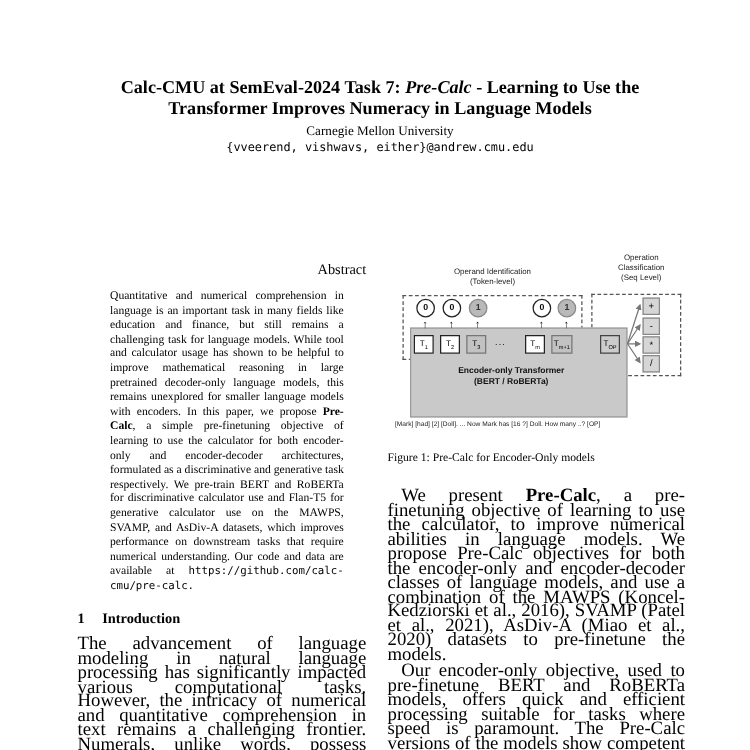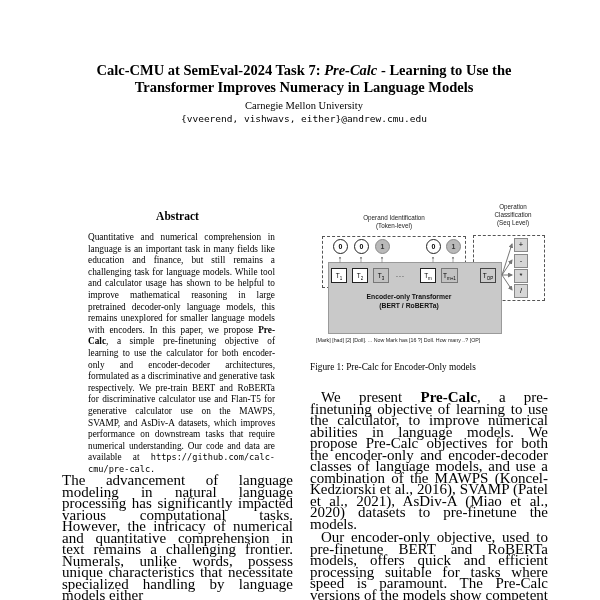--- a/index.html
+++ b/index.html
@@ -15,21 +15,21 @@
   .authors { margin-top:24px; font-size:11px; }
   .authors .name { font-weight:bold; }
   .authors .sep { font-size:10px; padding:0 4px; }
   .affil { margin-top:4px; font-size:10.5px; }
   .email { margin-top:2px; font-size:9.5px; font-family:"DejaVu Sans Mono", monospace; }
 
   
   .col-left  { position:absolute; left:62px;  top:210px; width:231px; }
   .col-right { position:absolute; left:310px; top:200px; width:238px; }
 
-  .abs-heading { font-size:11.5px; font-weight:bold; text-align:center; margin:0 0 10px 0; }
+  .abs-heading { font-size:11.5px; font-weight:normal; text-align:right; margin:0 0 10px 0; }
   .abstract { font-size:9.3px; line-height:11.6px; text-align:justify; margin:0 18px 0 26px; }
   .mono-link { font-family:"DejaVu Sans Mono", monospace; font-size:8.6px; color:#000; text-decoration:none; }
   .sec-heading { font-size:11.5px; font-weight:bold; margin:14px 0 9px 0; }
   .sec-heading .num { margin-right:14px; }
   .body-par { font-size:15px; line-height:11.5px; text-align:justify; margin:0 0 2px 0; }
   .indent { text-indent:11px; }
 
   
   .fig { position:relative; width:238px; height:148px; font-family:"Liberation Sans", sans-serif; }
   .fig-lbl { position:absolute; text-align:center; font-size:6.3px; line-height:8px; color:#222; }
@@ -72,20 +72,21 @@
 
   <div class="header">
     <h1 class="title"><span>Calc-CMU at SemEval-2024 Task 7: </span><i>Pre-Calc</i><span> - Learning to Use the</span><br><span>Transformer Improves Numeracy in Language Models</span></h1>
     <div class="affil">Carnegie Mellon University</div>
     <div class="email">{vveerend, vishwavs, either}@andrew.cmu.edu</div>
   </div>
 
   <div class="col-left">
     <h2 class="abs-heading">Abstract</h2>
     <p class="abstract"><span>Quantitative and numerical comprehension in language is an important task in many fields like education and finance, but still remains a challenging task for language models. While tool and calculator usage has shown to be helpful to improve mathematical reasoning in large pretrained decoder-only language models, this remains unexplored for smaller language models with encoders. In this paper, we propose </span><b>Pre-Calc</b><span>, a simple pre-finetuning objective of learning to use the calculator for both encoder-only and encoder-decoder architectures, formulated as a discriminative and generative task respectively. We pre-train BERT and RoBERTa for discriminative calculator use and Flan-T5 for generative calculator use on the MAWPS, SVAMP, and AsDiv-A datasets, which improves performance on downstream tasks that require numerical understanding. Our code and data are available at </span><a class="mono-link" href="#">https://github.com/calc-cmu/pre-calc.</a></p>
+    <h3 class="sec-heading"><span class="num">1</span><span>Introduction</span></h3>
     <p class="body-par">The advancement of language modeling in natural language processing has significantly impacted various computational tasks. However, the intricacy of numerical and quantitative comprehension in text remains a challenging frontier. Numerals, unlike words, possess unique characteristics that necessitate specialized handling by language models either</p>
   </div>
 
   <div class="col-right">
 
     <div class="fig">
       <div class="fig-lbl lbl-operand"><span>Operand Identification</span><br><span>(Token-level)</span></div>
       <div class="fig-lbl lbl-operation"><span>Operation</span><br><span>Classification</span><br><span>(Seq Level)</span></div>
 
       <div class="dashed dash-operand"></div>

